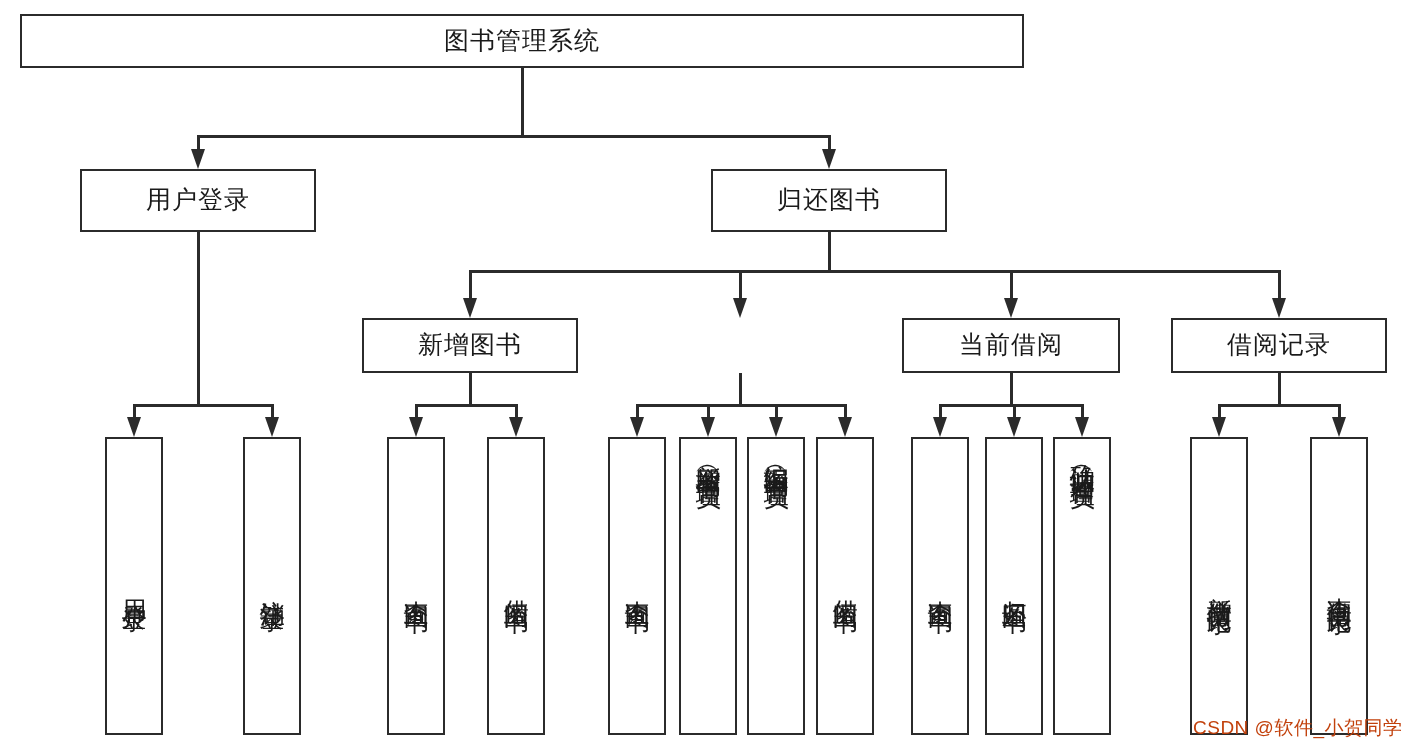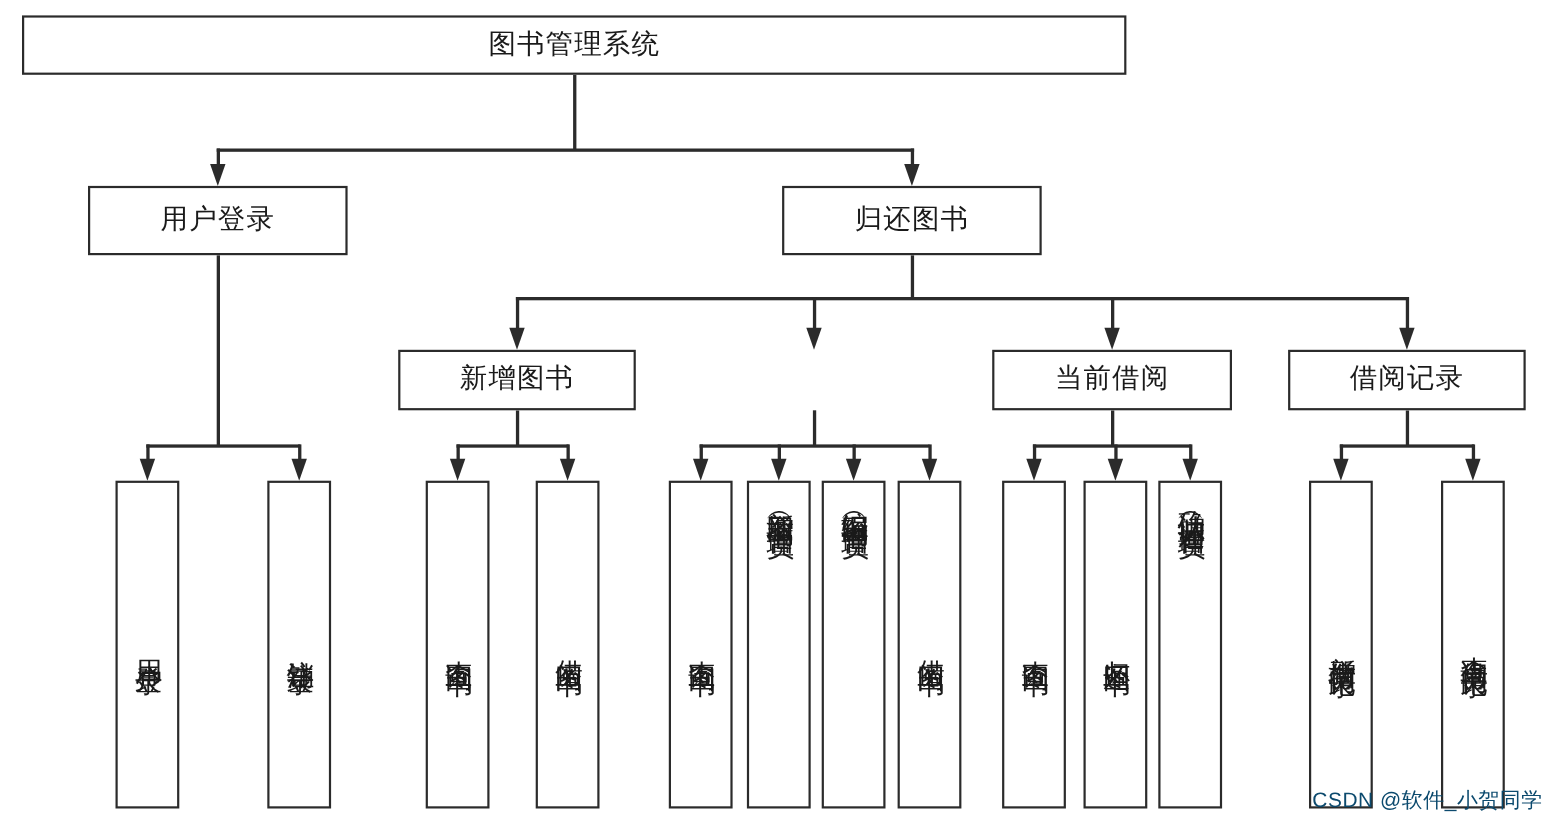--- a/index.html
+++ b/index.html
@@ -75,21 +75,21 @@
     width: 0;
     height: 0;
     border-left: 7px solid transparent;
     border-right: 7px solid transparent;
     border-top: 20px solid #2b2b2b;
   }
 
   
   #watermark {
     position: absolute;
-    color: #0c4a6e;
+    color: #c2410c;
     font-size: 19px;
     white-space: nowrap;
     letter-spacing: 0.5px;
     user-select: none;
   }
 </style>
 </head>
 <body>
 
 <div id="canvas">

